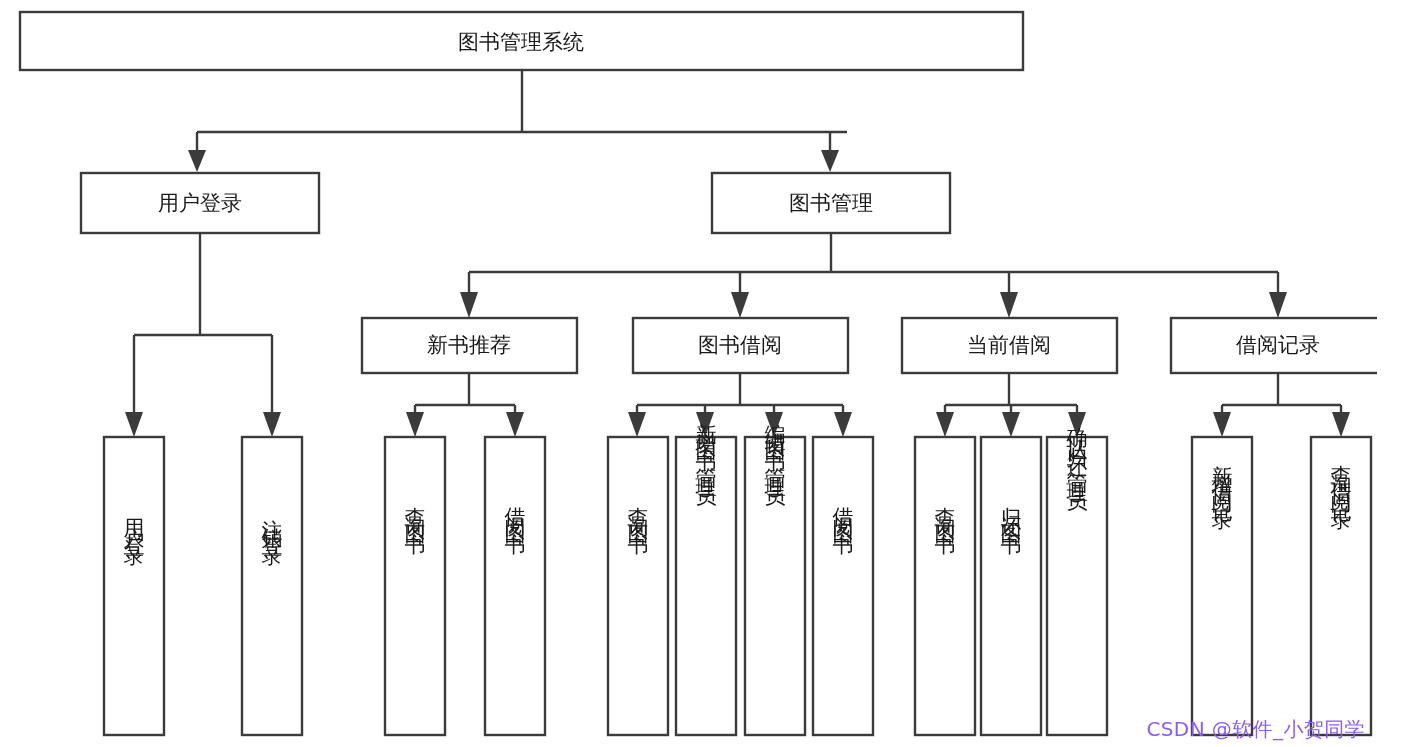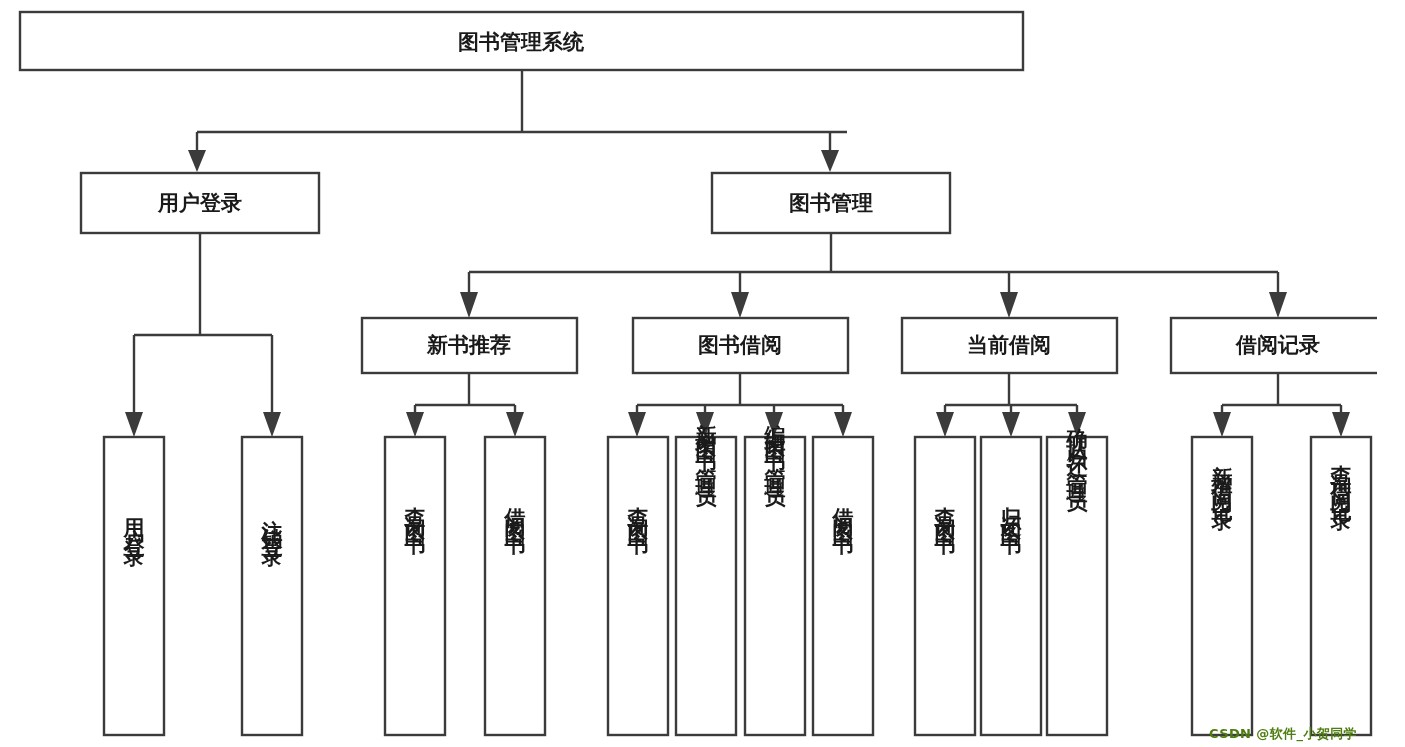--- a/index.html
+++ b/index.html
@@ -10,21 +10,20 @@
   }
   body {
     font-family: "DejaVu Sans", "Liberation Sans", sans-serif;
   }
   #diagram-root {
     position: relative;
     width: 1377px;
     height: 747px;
     background: #ffffff;
     overflow: hidden;
-    font-weight: bold;
   }
   svg#flow-svg {
     position: absolute;
     top: 0;
     left: 0;
     width: 1405px;
     height: 747px;
     display: block;
   }
   .node-box {
@@ -50,24 +49,24 @@
     stroke-width: 2.4;
     fill: none;
     stroke-linecap: butt;
   }
   .arrow-head {
     fill: #3b3b3b;
     stroke: none;
   }
   .watermark {
     position: absolute;
-    right: 20px;
+    right: 12px;
     bottom: 4px;
-    color: #4d7c0f;
-    font-size: 13px;
+    color: #8b5cf6;
+    font-size: 20px;
     font-family: "DejaVu Sans", "Liberation Sans", sans-serif;
     letter-spacing: 0.4px;
     white-space: nowrap;
     user-select: none;
   }
 </style>
 </head>
 <body>
 
 <div id="diagram-root">

